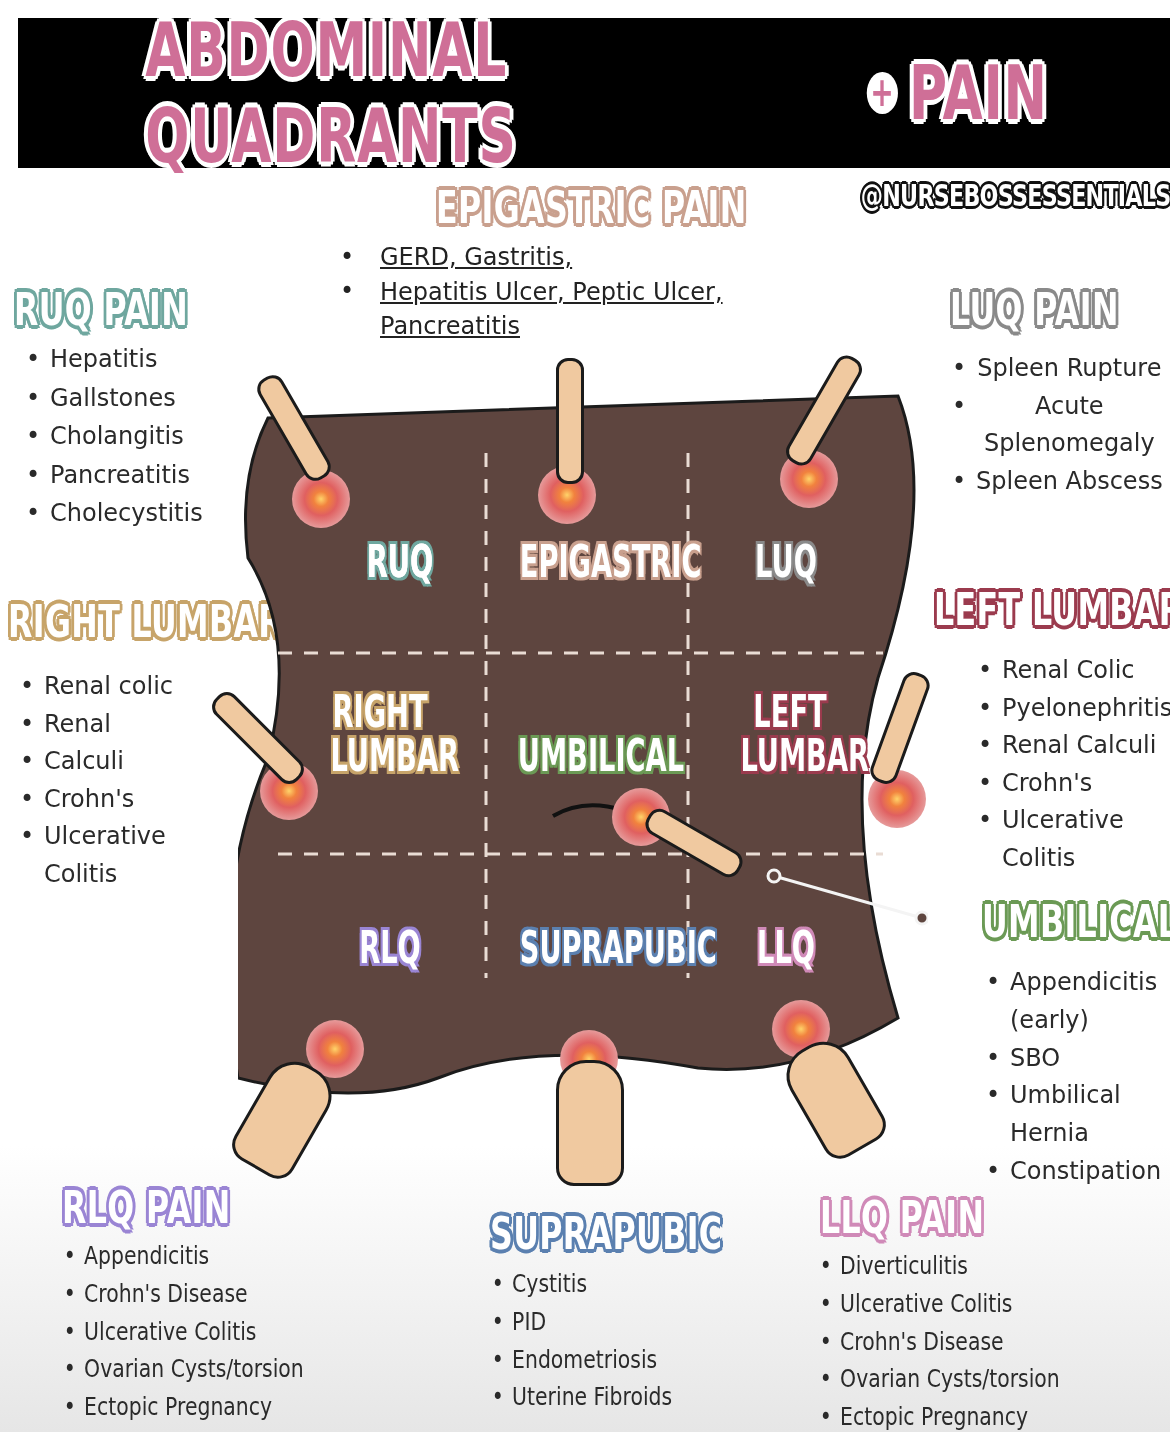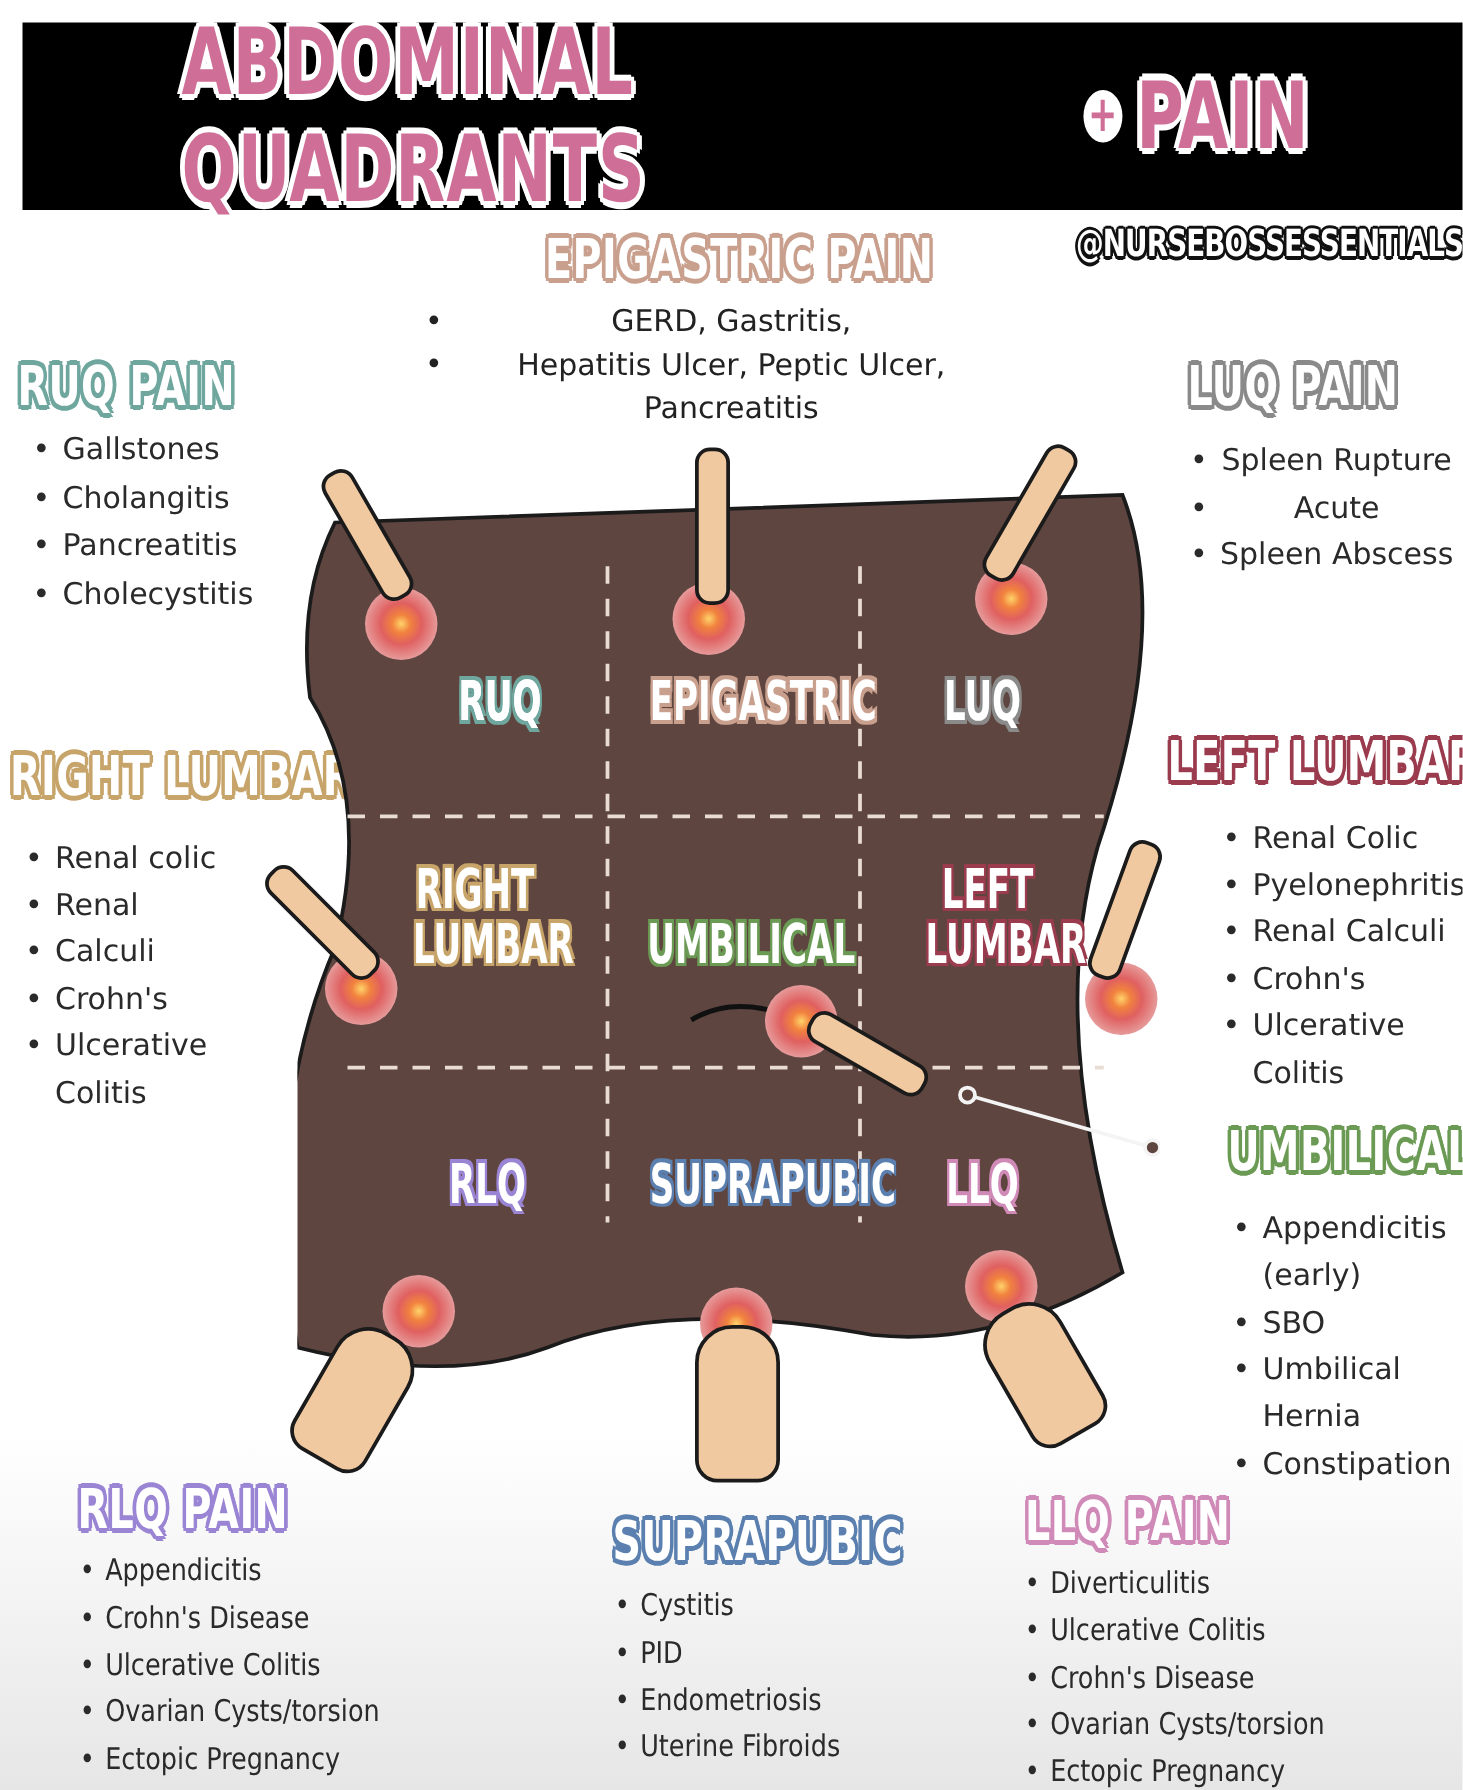--- a/index.html
+++ b/index.html
@@ -43,40 +43,42 @@
     <span class="plus">+</span>
     <span>PAIN</span>
   </div>
 </div>
 
 <div class="abs handle">@NURSEBOSSESSENTIALS</div>
 
 <div class="abs bub c" style="left:380px;top:182px;width:400px;text-align:center;font-size:44px;
   text-shadow:3px 3px 0 #c9a08e,-3px -3px 0 #c9a08e,3px -3px 0 #c9a08e,-3px 3px 0 #c9a08e,4px 0 0 #c9a08e,-4px 0 0 #c9a08e,0 4px 0 #c9a08e,0 -4px 0 #c9a08e;">EPIGASTRIC PAIN</div>
 <div class="abs" style="left:340px;top:240px;width:40px;font-size:24px;line-height:34px;">•<br>•</div>
-<div class="abs" style="left:380px;top:240px;width:410px;text-align:center;font-size:24px;line-height:34.5px;">
+<div class="abs" style="left:380px;top:240px;width:410px;font-size:24px;line-height:34.5px;text-decoration:underline;">
   <div>GERD, Gastritis,</div>
   <div>Hepatitis Ulcer, Peptic Ulcer,</div>
   <div>Pancreatitis</div>
 </div>
 
 <div class="abs bub" style="left:14px;top:284px;font-size:44px;
   text-shadow:3px 3px 0 #6fa79f,-3px -3px 0 #6fa79f,3px -3px 0 #6fa79f,-3px 3px 0 #6fa79f,4px 0 0 #6fa79f,-4px 0 0 #6fa79f,0 4px 0 #6fa79f,0 -4px 0 #6fa79f;">RUQ PAIN</div>
 <ul class="abs list" style="left:24px;top:340px;">
+  <li>Hepatitis</li>
   <li>Gallstones</li>
   <li>Cholangitis</li>
   <li>Pancreatitis</li>
   <li>Cholecystitis</li>
 </ul>
 
 <div class="abs bub" style="left:950px;top:284px;font-size:44px;
   text-shadow:3px 3px 0 #8a8a8a,-3px -3px 0 #8a8a8a,3px -3px 0 #8a8a8a,-3px 3px 0 #8a8a8a,4px 0 0 #8a8a8a,-4px 0 0 #8a8a8a,0 4px 0 #8a8a8a,0 -4px 0 #8a8a8a;">LUQ PAIN</div>
 <ul class="abs list" style="left:950px;top:350px;line-height:37.5px;text-align:center;">
   <li>Spleen Rupture</li>
   <li>Acute</li>
+  <li class="cont">Splenomegaly</li>
   <li>Spleen Abscess</li>
 </ul>
 
 <div class="abs bub" style="left:8px;top:596px;font-size:44px;
   text-shadow:3px 3px 0 #c7a46a,-3px -3px 0 #c7a46a,3px -3px 0 #c7a46a,-3px 3px 0 #c7a46a,4px 0 0 #c7a46a,-4px 0 0 #c7a46a,0 4px 0 #c7a46a,0 -4px 0 #c7a46a;">RIGHT LUMBAR</div>
 <ul class="abs list" style="left:18px;top:668px;line-height:37.5px;">
   <li>Renal colic</li>
   <li>Renal</li>
   <li>Calculi</li>
   <li>Crohn's</li>

